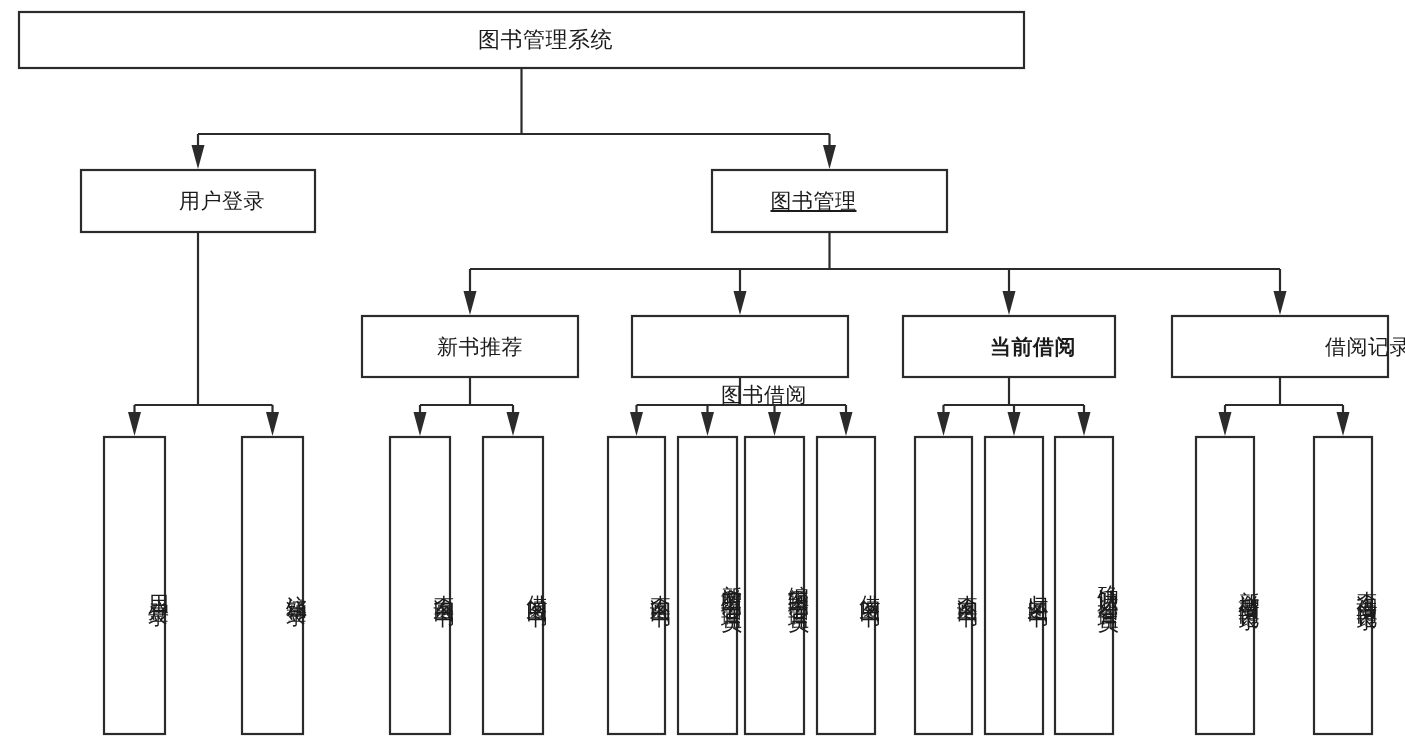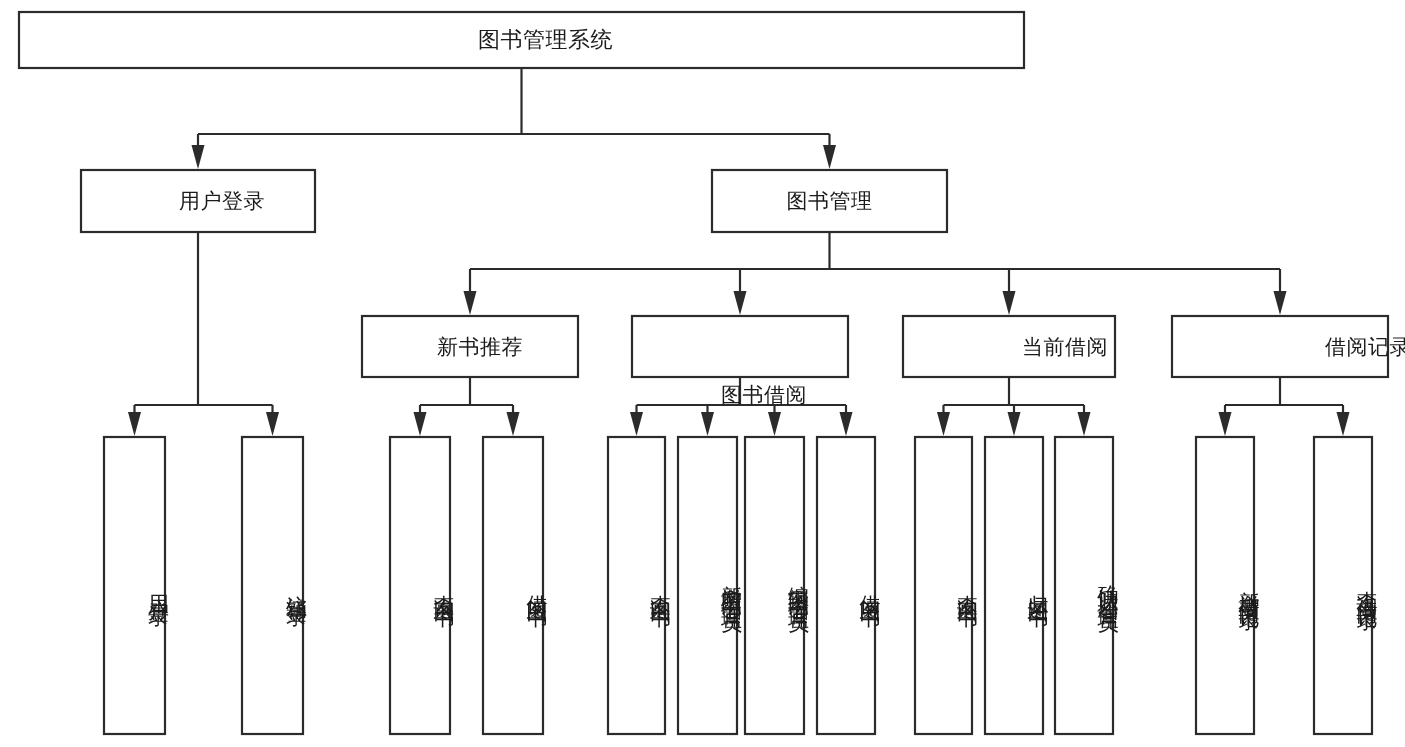--- a/index.html
+++ b/index.html
@@ -153,24 +153,24 @@
         <rect x="915" y="437" width="57" height="297" class="node-box"></rect>
         <rect x="985" y="437" width="58" height="297" class="node-box"></rect>
         <rect x="1055" y="437" width="58" height="297" class="node-box"></rect>
         <rect x="1196" y="437" width="58" height="297" class="node-box"></rect>
         <rect x="1314" y="437" width="58" height="297" class="node-box"></rect>
       </g>
   </svg>
   <div id="label-layer">
       <div class="node-label horizontal root" style="left: 19px; top: 12px; width: 1005px; height: 56px;">图书管理系统</div>
       <div class="node-label horizontal" style="left: 81px; top: 170px; width: 234px; height: 62px;">用户登录</div>
-      <div class="node-label horizontal" style="left: 688px; top: 170px; width: 235px; height: 62px;">图书管理</div>
+      <div class="node-label horizontal" style="left: 672px; top: 170px; width: 235px; height: 62px; text-decoration: underline;">图书管理</div>
       <div class="node-label horizontal" style="left: 362px; top: 316px; width: 188px; height: 61px;">新书推荐</div>
       <div class="node-label horizontal" style="left: 632px; top: 316px; width: 216px; height: 61px; margin-top: 48px;">图书借阅</div>
-      <div class="node-label horizontal" style="left: 935px; top: 316px; width: 212px; height: 61px;">当前借阅</div>
+      <div class="node-label horizontal" style="left: 903px; top: 316px; width: 212px; height: 61px; font-weight: bold;">当前借阅</div>
       <div class="node-label horizontal" style="left: 1236px; top: 316px; width: 216px; height: 61px;">借阅记录</div>
       <div class="node-label vertical" style="left: 104px; top: 437px; width: 61px; height: 297px;">用户登录</div>
       <div class="node-label vertical" style="left: 242px; top: 437px; width: 61px; height: 297px;">注销登录</div>
       <div class="node-label vertical" style="left: 390px; top: 437px; width: 60px; height: 297px;">查询图书</div>
       <div class="node-label vertical" style="left: 483px; top: 437px; width: 60px; height: 297px;">借阅图书</div>
       <div class="node-label vertical" style="left: 608px; top: 437px; width: 57px; height: 297px;">查询图书</div>
       <div class="node-label vertical" style="left: 678px; top: 437px; width: 59px; height: 297px;">新增图书（管理员）</div>
       <div class="node-label vertical" style="left: 745px; top: 437px; width: 59px; height: 297px;">编辑图书（管理员）</div>
       <div class="node-label vertical" style="left: 817px; top: 437px; width: 58px; height: 297px;">借阅图书</div>
       <div class="node-label vertical" style="left: 915px; top: 437px; width: 57px; height: 297px;">查询图书</div>

